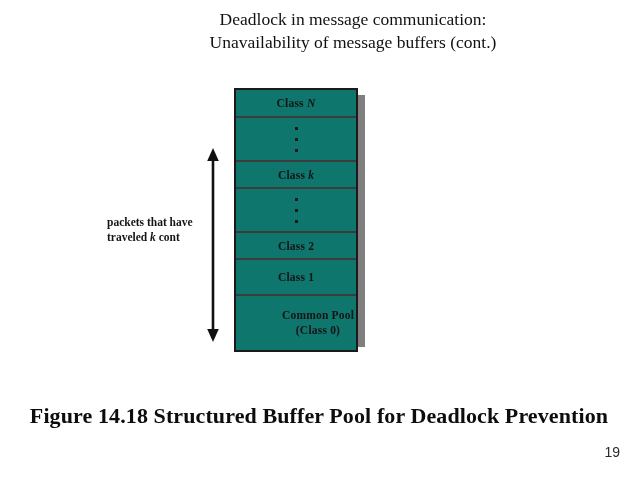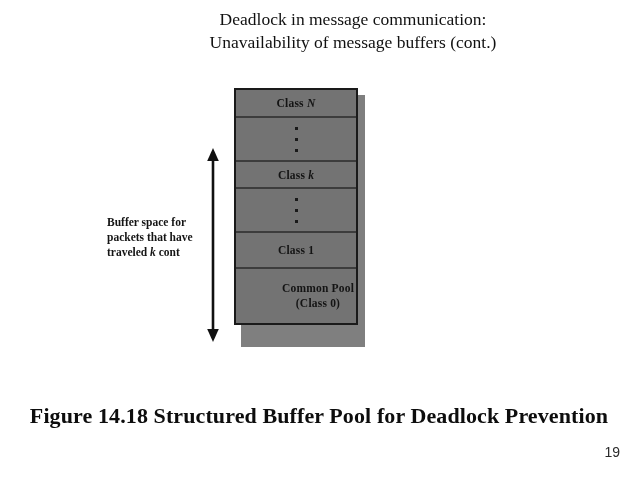--- a/index.html
+++ b/index.html
@@ -57,21 +57,21 @@
     width: 124px;
     box-sizing: border-box;
     border: 2px solid #1a1a1a;
     background: #dcdcdc;
   }
 
   .buffer-block {
     position: relative;
     box-sizing: border-box;
     width: 100%;
-    background: #737373;
+    background: #0f766e;
     border-bottom: 2px solid #3c3c3c;
     display: flex;
     flex-direction: column;
     align-items: center;
     justify-content: center;
     font-weight: bold;
     font-size: 11.5px;
     letter-spacing: 0.2px;
     color: #141414;
   }
@@ -183,40 +183,42 @@
     </div>
 
     <div class="buffer-block blk-dots-2">
       <span class="dots-col">
         <span class="dot"></span>
         <span class="dot"></span>
         <span class="dot"></span>
       </span>
     </div>
 
+    <div class="buffer-block blk-class-2">
+      <span>Class 2</span>
+    </div>
 
     <div class="buffer-block blk-class-1">
       <span>Class 1</span>
     </div>
 
     <div class="buffer-block blk-common">
       <span class="cp-line">Common Pool</span>
       <span class="cp-line">(Class 0)</span>
     </div>
 
   </div>
 
   <svg id="range-arrow" viewBox="0 0 16 194">
     <line x1="8" y1="10" x2="8" y2="184" stroke="#111111" stroke-width="2.6"></line>
     <polygon points="8,0 2.2,13 13.8,13" fill="#111111"></polygon>
     <polygon points="8,194 2.2,181 13.8,181" fill="#111111"></polygon>
   </svg>
 
   <div id="buffer-space-label">
-    <span class="lline">Buffer space for</span>
     <span class="lline">packets that have</span>
     <span class="lline"><span>traveled </span><span class="ital">k</span><span> cont</span></span>
   </div>
 
 </div>
 
 <div id="figure-caption">Figure 14.18  Structured Buffer Pool for Deadlock Prevention</div>
 
 <div id="page-number">19</div>
 

